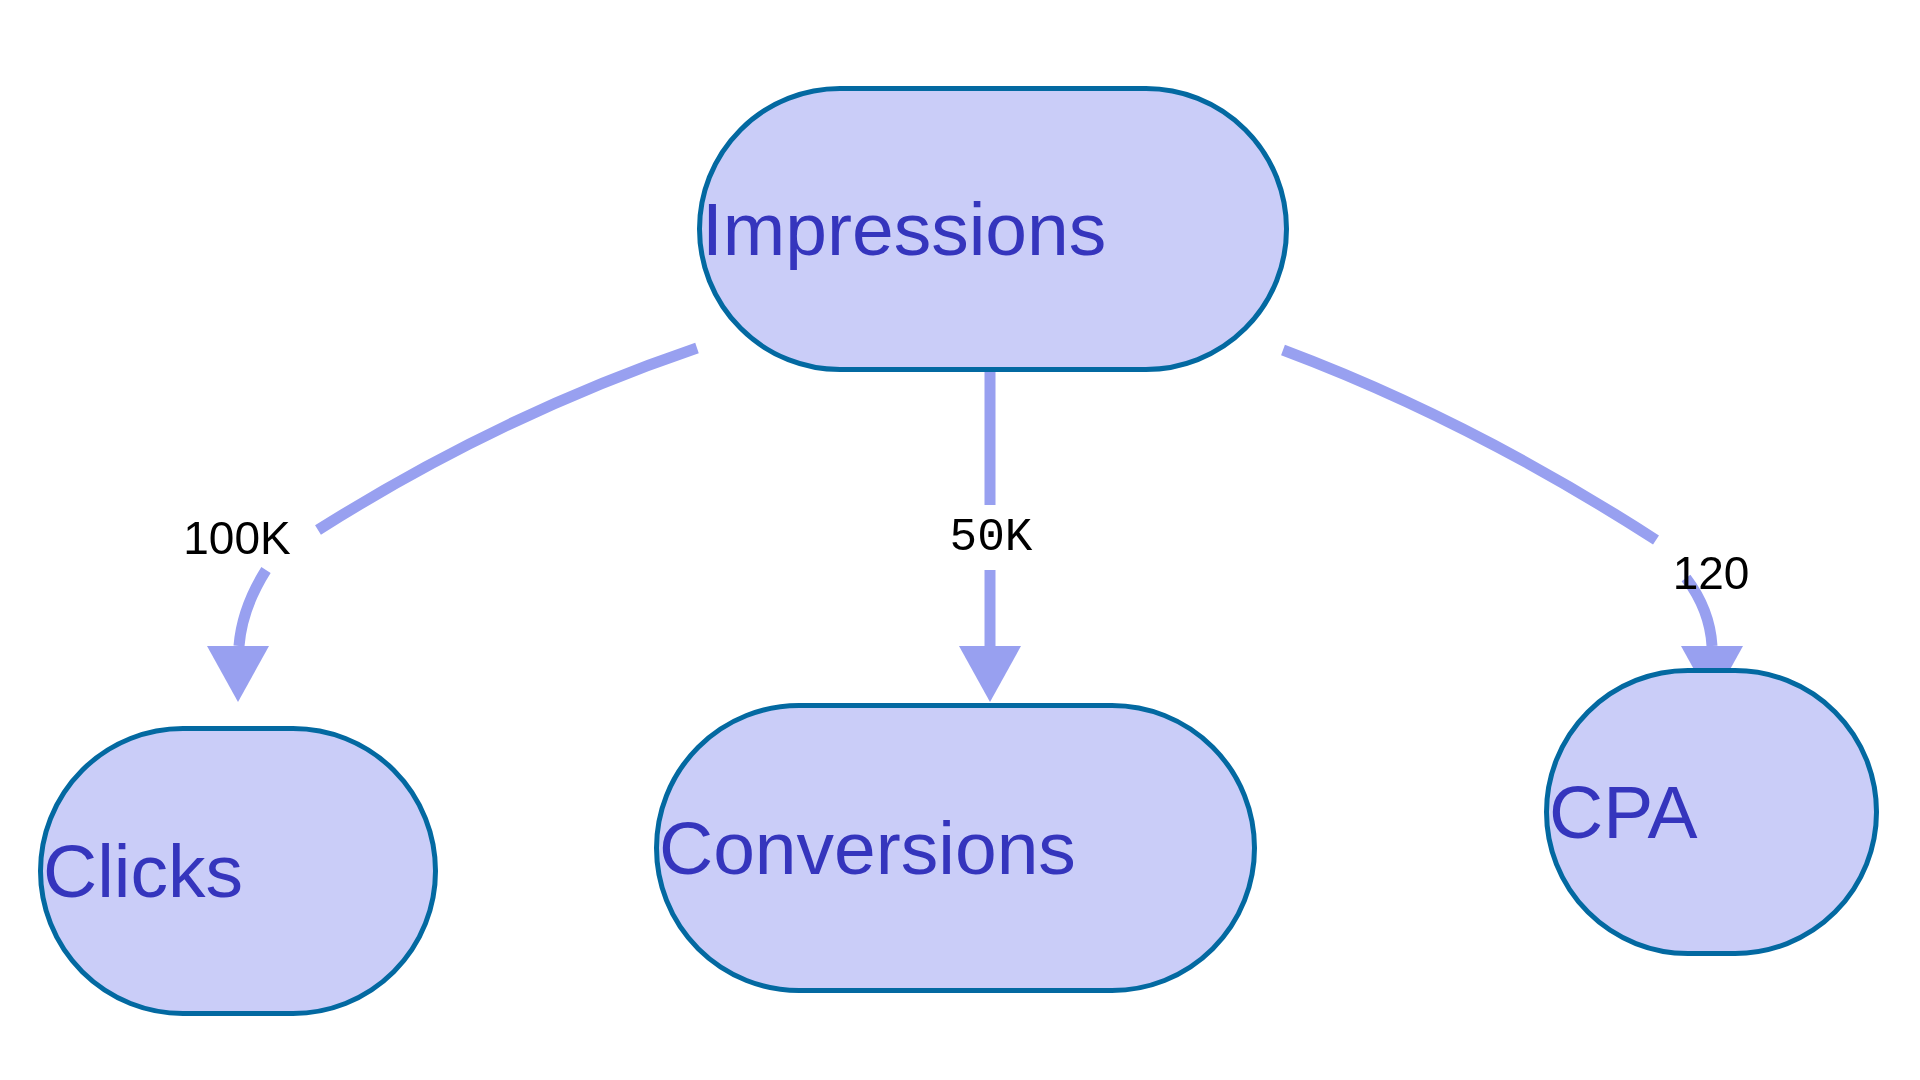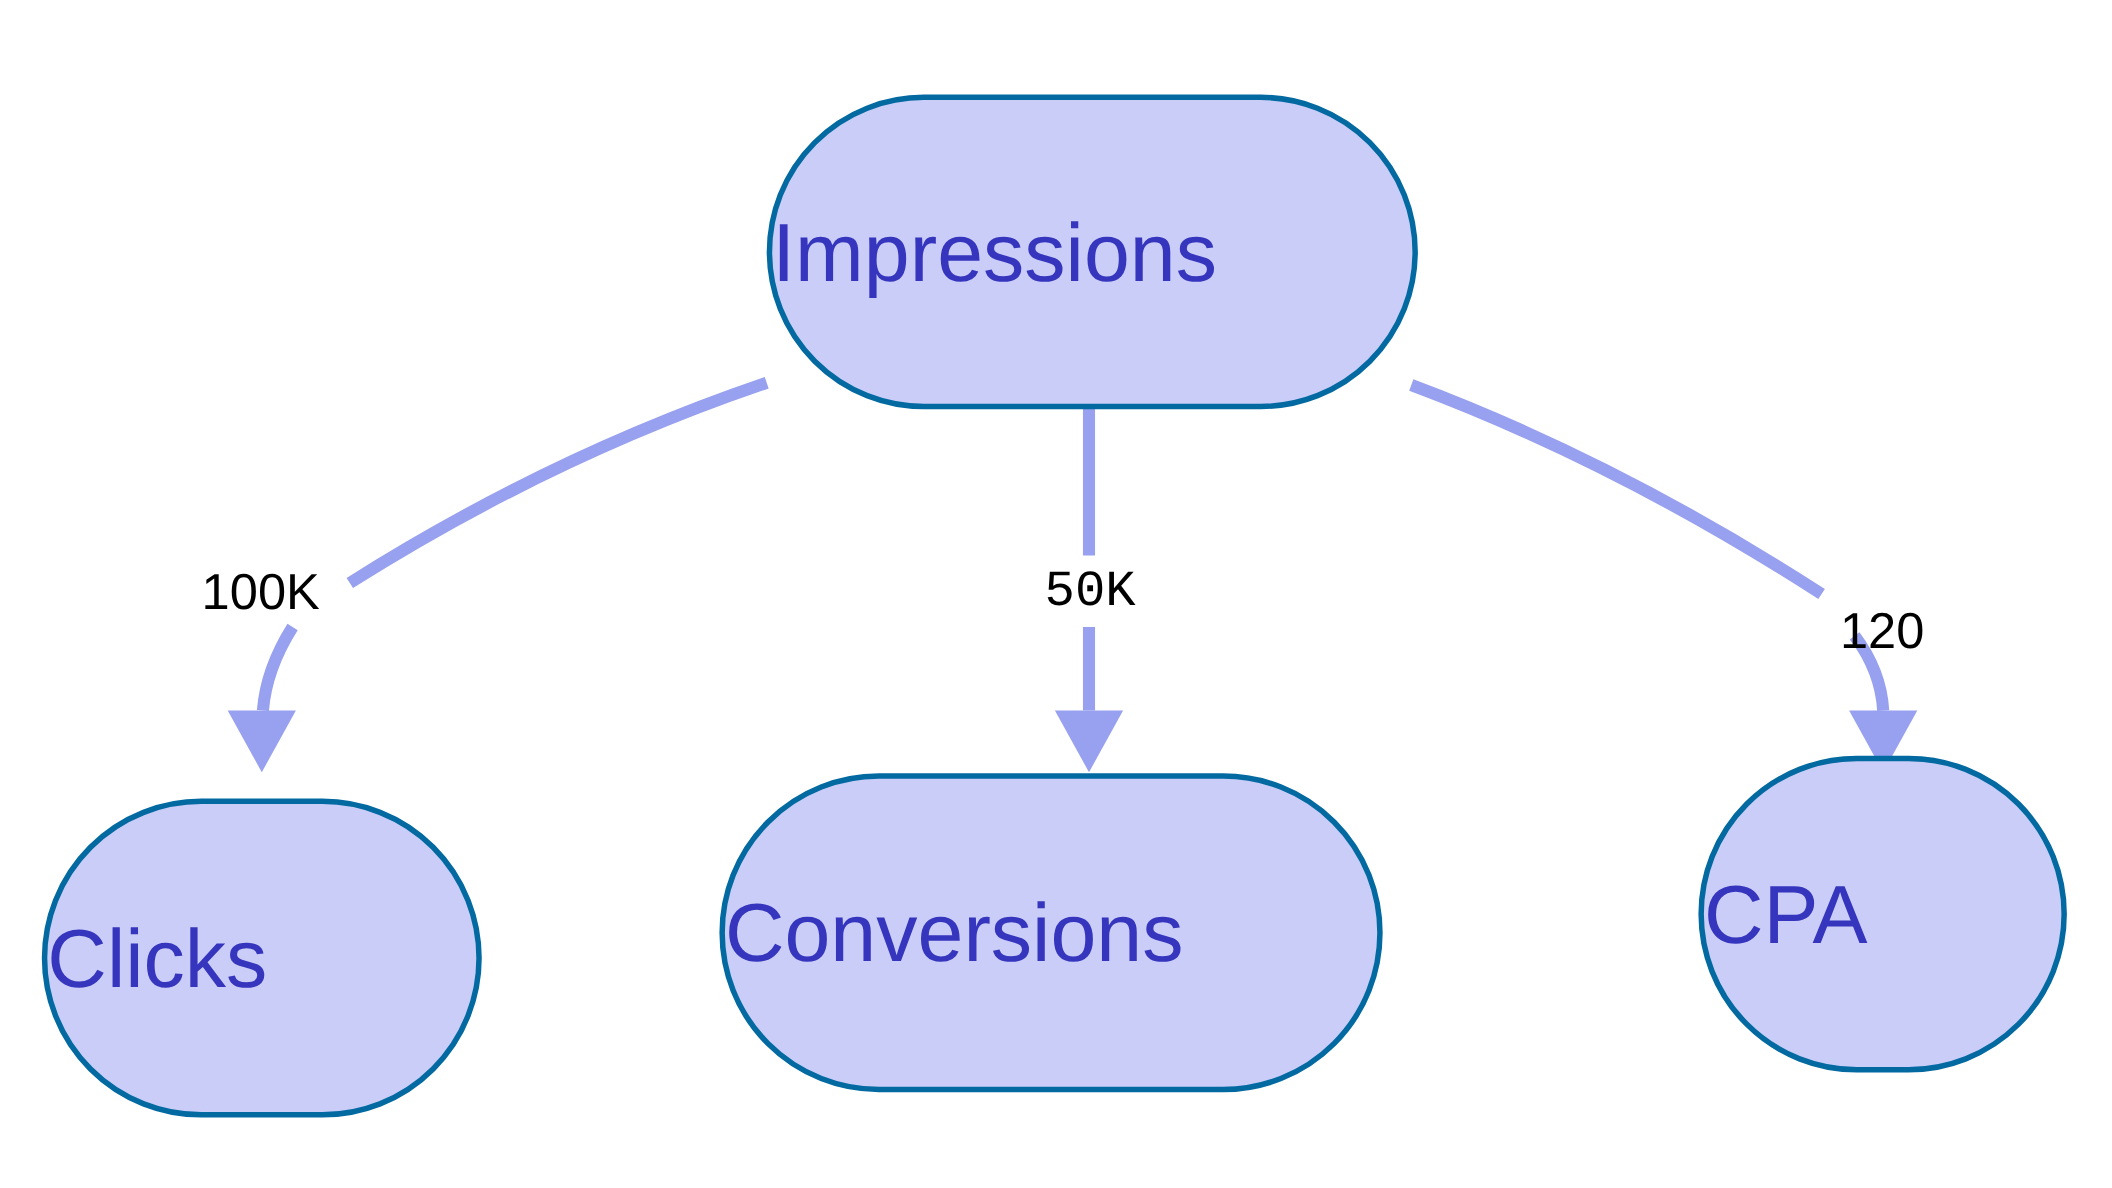--- a/index.html
+++ b/index.html
@@ -45,21 +45,21 @@
   }
   .node-label {
     color: #3535bd;
     font-size: 75px;
     line-height: 1;
     white-space: nowrap;
   }
   .node-impressions { left: 697px; top: 86px;  width: 592px; height: 286px; border-radius: 143px; }
   .node-clicks      { left: 38px;  top: 726px; width: 400px; height: 290px; border-radius: 145px; }
   .node-conversions { left: 654px; top: 703px; width: 603px; height: 290px; border-radius: 145px; }
-  .node-cpa         { left: 1544px; top: 687px; width: 335px; height: 288px; border-radius: 144px; }
+  .node-cpa         { left: 1544px; top: 668px; width: 335px; height: 288px; border-radius: 144px; }
   .edge-label {
     position: absolute;
     transform: translate(-50%, -50%);
     color: #000000;
     font-size: 46px;
     line-height: 1;
     white-space: nowrap;
   }
   .edge-label-clicks      { left: 237px;  top: 538px; }
   .edge-label-conversions { left: 991px;  top: 538px; font-family: Liberation Mono, monospace; }

